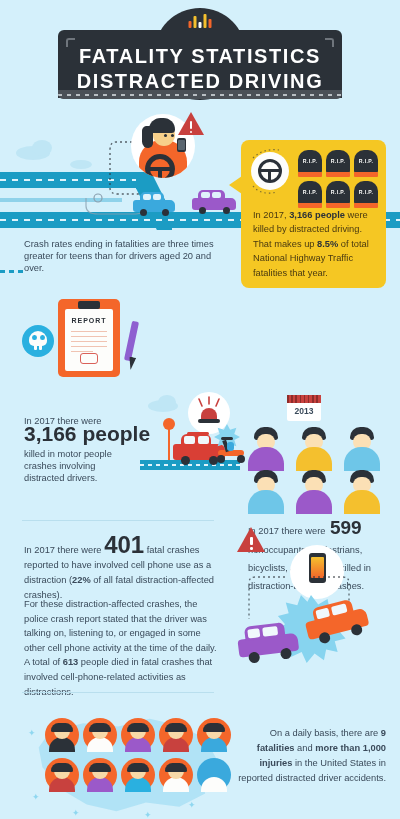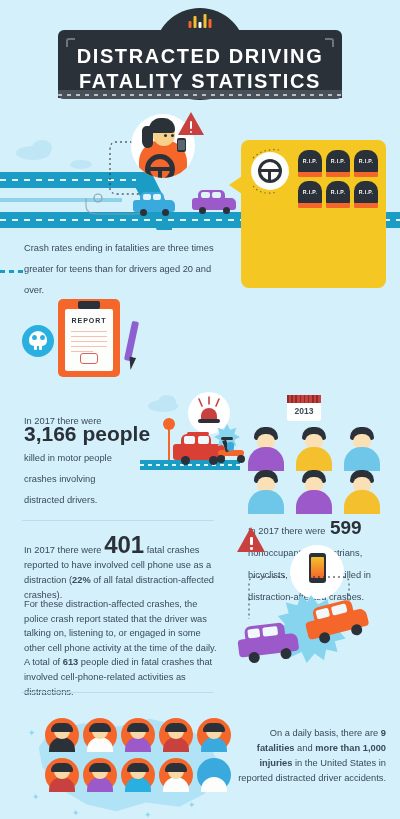--- a/index.html
+++ b/index.html
@@ -36,21 +36,21 @@
   .bars { position: absolute; left: 50%; transform: translateX(-50%); top: 14px;
           display: flex; align-items: flex-end; gap: 2px; height: 14px; }
   .bars i { display: block; width: 3px; border-radius: 1px; }
   .corner { position: absolute; width: 9px; height: 9px; }
   .corner.tl { left: 8px; top: 8px; border-left: 2px solid #6f757c; border-top: 2px solid #6f757c; border-radius: 3px 0 0 0; }
   .corner.tr { right: 8px; top: 8px; border-right: 2px solid #6f757c; border-top: 2px solid #6f757c; border-radius: 0 3px 0 0; }
   .title-block { position: absolute; left: 0; right: 0; top: 14px; text-align: center; }
   .title-line { color: #ffffff; font-weight: bold; font-size: 20px; letter-spacing: 1.6px; line-height: 25px; }
 
   
-  .body-txt { color: #3a4a5a; font-size: 9.3px; line-height: 21px; }
+  .body-txt { color: #3a4a5a; font-size: 9.3px; line-height: 12px; }
   .big-num { font-size: 21px; font-weight: bold; color: #2b3138; }
   .mid-num { font-size: 16px; font-weight: bold; color: #2b3138; }
   .divider { position: absolute; height: 1px; background: #b9dfee; }
 
   
   .sec1 { position: relative; height: 175px; }
   .cloud { position: absolute; background: #bfe6f5; border-radius: 50%; }
   .road-h { position: absolute; background: #1b9cc4; }
   .road-dash {
     position: absolute; height: 2px;
@@ -143,22 +143,22 @@
       <i style="height:7px;background:#f4662a"></i>
       <i style="height:12px;background:#f4c02e"></i>
       <i style="height:6px;background:#fdfdfb"></i>
       <i style="height:14px;background:#f4c02e"></i>
       <i style="height:9px;background:#f4662a"></i>
     </div>
     <div class="header-badge">
       <span class="corner tl"></span>
       <span class="corner tr"></span>
       <div class="title-block">
+        <div class="title-line">FATALITY STATISTICS</div>
         <div class="title-line">DISTRACTED DRIVING</div>
-        <div class="title-line">FATALITY STATISTICS</div>
       </div>
     </div>
     <div class="header-road"></div>
   </div>
 
   <div class="sec1">
 
     <div class="cloud" style="left:16px;top:34px;width:34px;height:14px;"></div>
     <div class="cloud" style="left:32px;top:28px;width:20px;height:16px;"></div>
     <div class="cloud" style="left:70px;top:48px;width:22px;height:9px;"></div>
@@ -256,20 +256,23 @@
         <div style="position:absolute;left:0;bottom:0;width:24px;height:5px;background:#f4662a;border-radius:1px;"></div>
         <div style="position:absolute;left:0;right:0;top:8px;text-align:center;font-size:5.2px;font-weight:bold;letter-spacing:.4px;color:#fdfdfb;">R.I.P.</div>
       </div>
       <div style="position:relative;width:24px;height:27px;">
         <div style="position:absolute;left:0;top:0;width:24px;height:23px;background:#2b3138;border-radius:10px 10px 2px 2px;"></div>
         <div style="position:absolute;left:0;bottom:0;width:24px;height:5px;background:#f4662a;border-radius:1px;"></div>
         <div style="position:absolute;left:0;right:0;top:8px;text-align:center;font-size:5.2px;font-weight:bold;letter-spacing:.4px;color:#fdfdfb;">R.I.P.</div>
       </div>
     </div>
 
+    <div style="position:absolute;left:12px;top:68px;width:124px;color:#4a3a10;font-size:9.3px;line-height:14.4px;">
+      <span>In 2017, </span><b style="color:#2b3138">3,166 people</b><span> were killed by distracted driving. That makes up </span><b style="color:#2b3138">8.5%</b><span> of total National Highway Traffic fatalities that year.</span>
+    </div>
   </div>
 
   <div style="position:absolute;left:0;top:270px;width:24px;height:3px;background:repeating-linear-gradient(to right,#1b9cc4 0 5px,transparent 5px 9px);"></div>
 
   <div class="sec2">
     <div class="clipboard">
       <div class="clip-paper">
         <div class="clip-word">REPORT</div>
         <span class="clip-line" style="top:22px"></span>
         <span class="clip-line" style="top:27px"></span>

